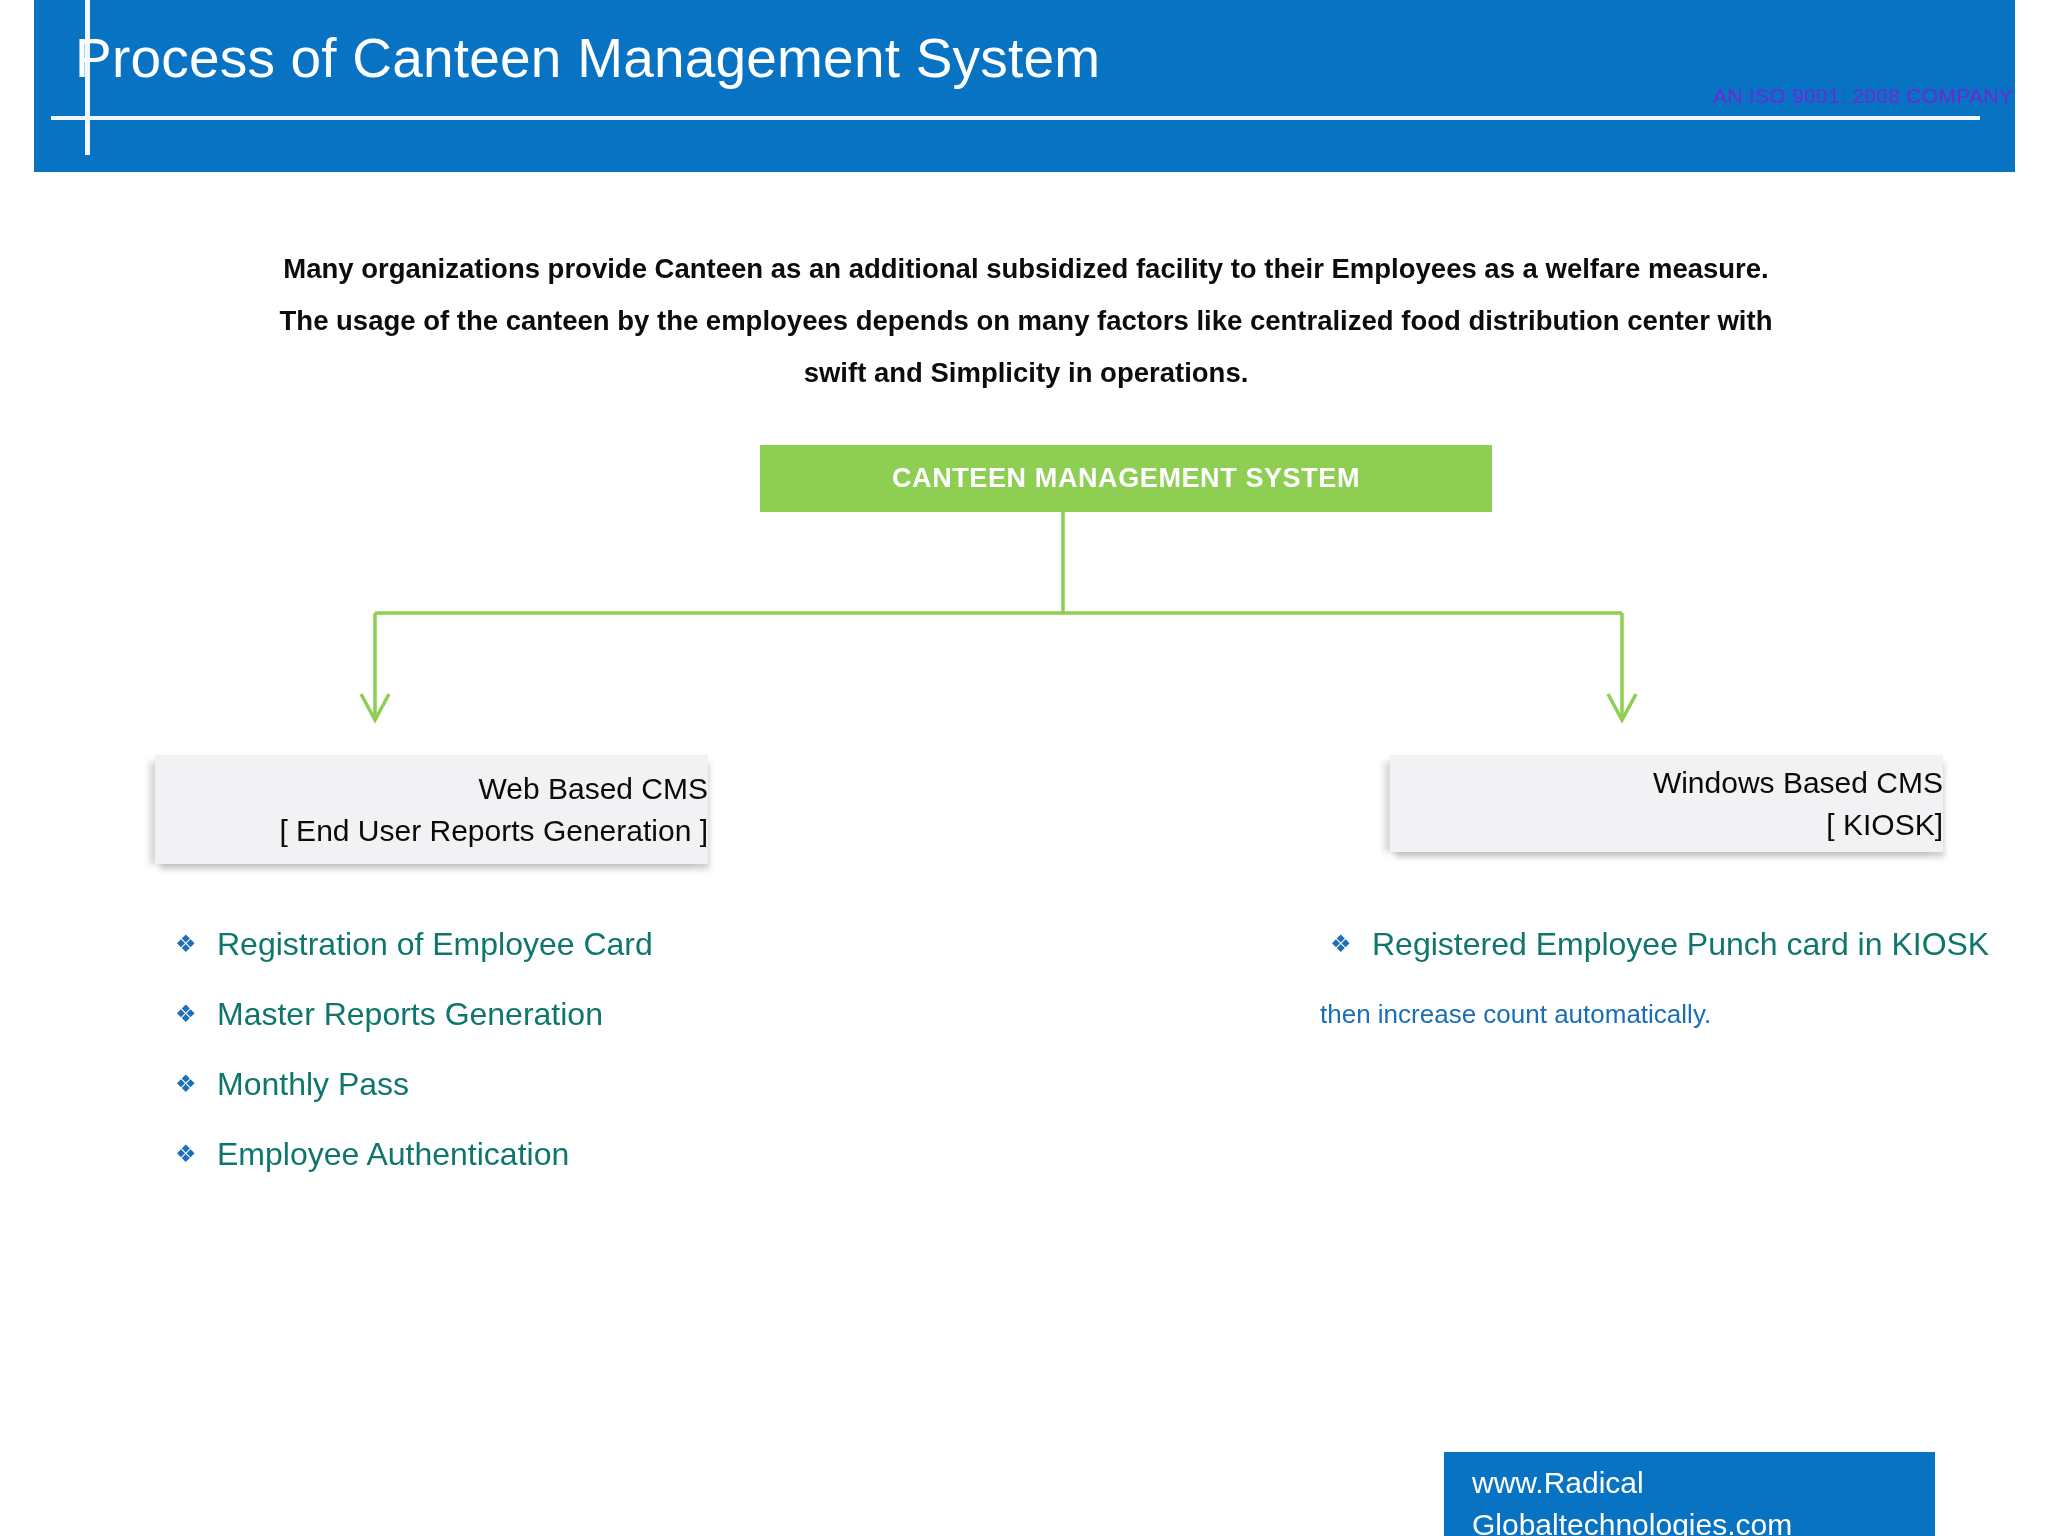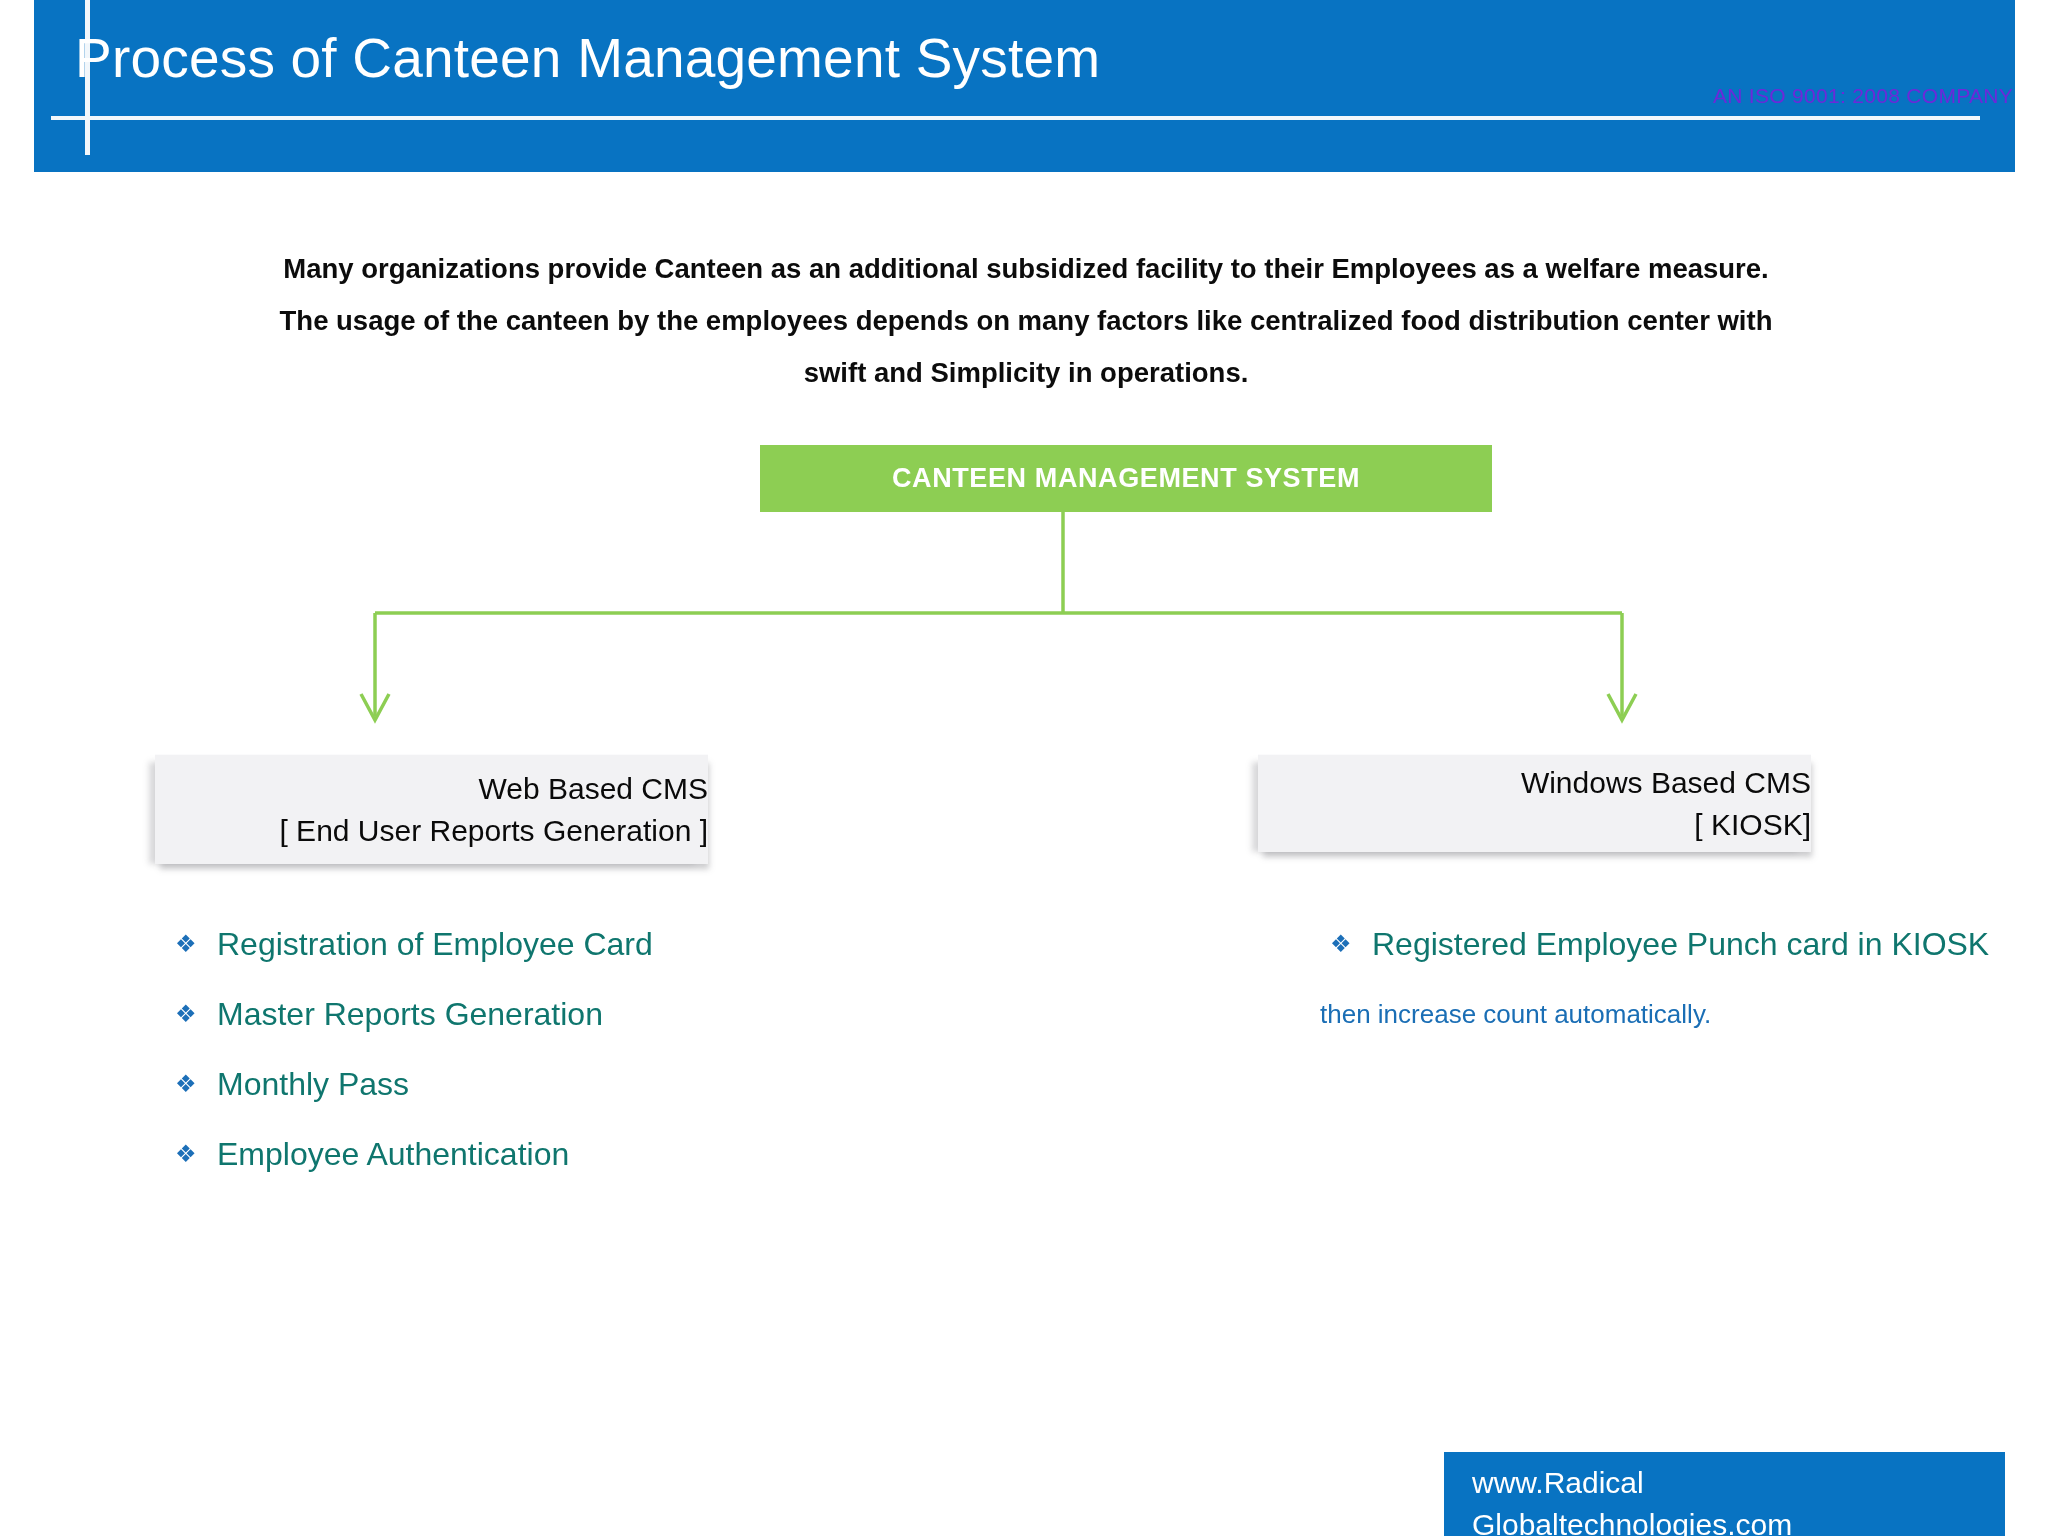--- a/index.html
+++ b/index.html
@@ -85,21 +85,21 @@
     background:#F2F2F4;
     border-top:1px solid #fbfbfc;
     box-shadow:3px 7px 6px -2px rgba(120,120,125,0.38),
                -10px 4px 6px -4px rgba(130,130,135,0.30);
     display:flex;
     flex-direction:column;
     align-items:flex-end;
     justify-content:center;
   }
   #branch-box-web{ left:155px; top:754px; width:553px; height:110px; }
-  #branch-box-windows{ left:1258px; top:754px; width:553px; height:98px; }
+  #branch-box-windows{ left:1390px; top:754px; width:553px; height:98px; }
   .branch-line{
     font-size:30px;
     color:#0a0a0a;
     line-height:42px;
     white-space:nowrap;
   }
 
   
   .bullet-list{ position:absolute; }
   #bullets-web{ left:165px; top:923px; width:640px; }
@@ -129,21 +129,21 @@
     font-size:26px;
     line-height:42px;
     color:#1A6EB5;
     margin-top:26px;
     white-space:nowrap;
   }
 
   
   #footer-url-box{
     position:absolute;
-    left:1444px; top:1452px; width:561px; height:84px;
+    left:1444px; top:1452px; width:491px; height:84px;
     background:#0873C2;
     padding:10px 0 0 28px;
   }
   .footer-line{
     font-size:30px;
     line-height:42px;
     color:#ffffff;
     white-space:nowrap;
   }
 </style>

